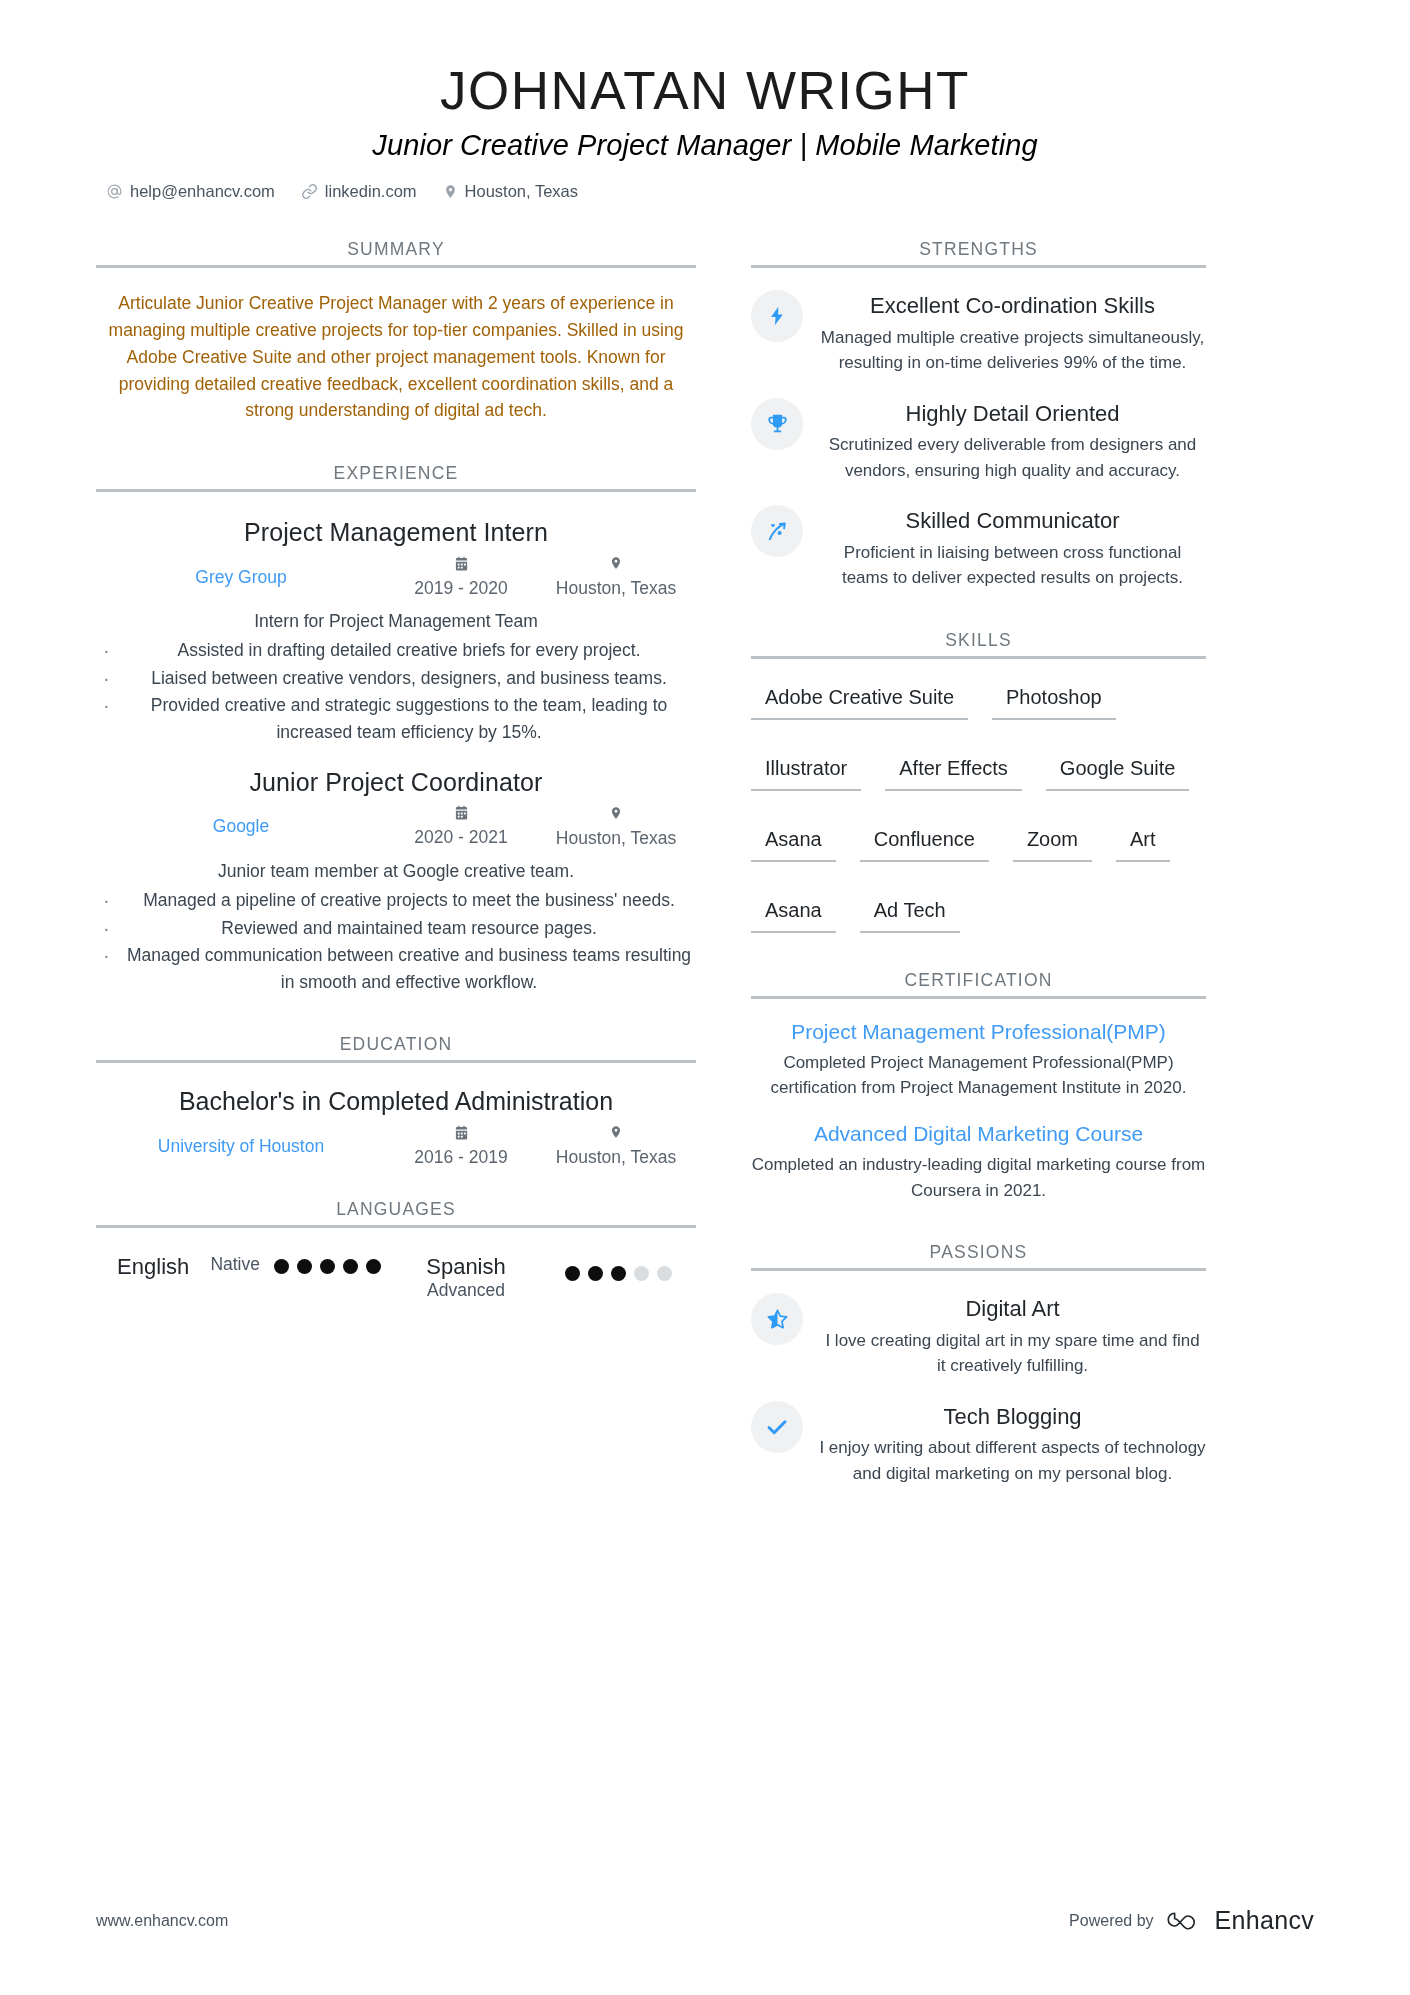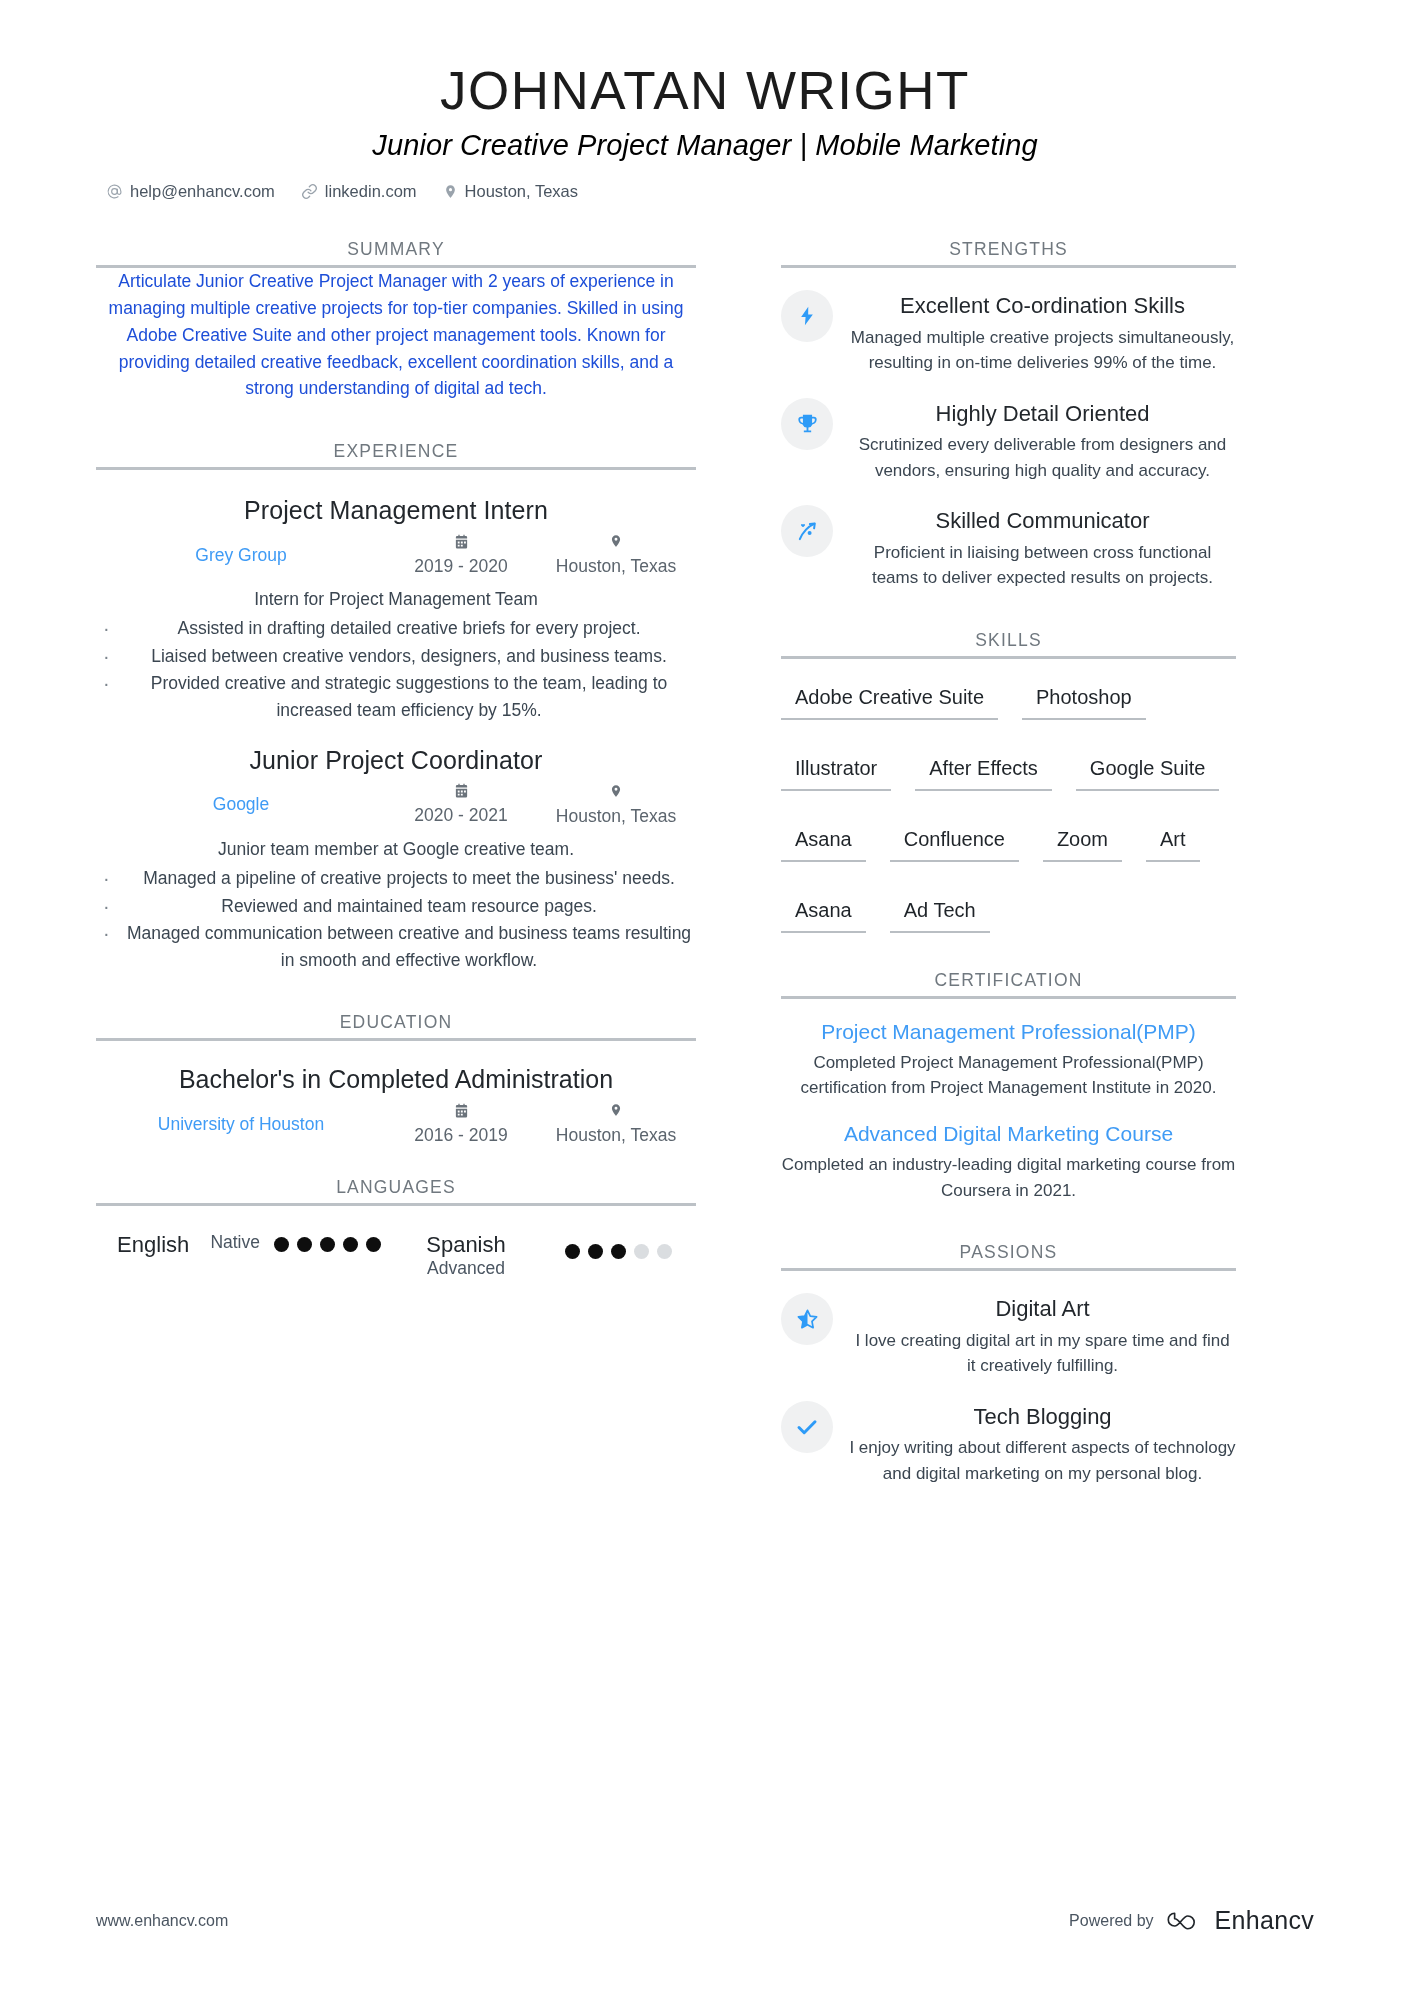--- a/index.html
+++ b/index.html
@@ -44,42 +44,43 @@
     font-size: 16.5px;
     color: #4a5561;
   }
   .contact-item { display: flex; align-items: center; gap: 7px; }
   .contact-item .ico { display: inline-flex; align-items: center; color: #9aa3ac; }
 
   
   .columns { display: flex; margin-top: 38px; }
   .col-left { width: 600px; }
   .col-gap { width: 55px; }
-  .col-right { width: 455px; margin-left: 30px; }
+  .col-right { width: 455px; }
 
   
   .sec-title {
     font-size: 17.5px;
     letter-spacing: 1.2px;
     color: #70787f;
     font-weight: 400;
     text-transform: uppercase;
   }
   .sec-rule {
     height: 3px;
     background: #bcc1c6;
     margin-top: 5px;
   }
   .section { margin-bottom: 5px; }
 
   
   .summary-text {
+    margin-top: 22px;
     font-size: 17.5px;
     line-height: 1.53;
-    color: #1d4ed8;
+    color: #a16207;
   }
   .exp-block { margin-top: 22px; }
   .exp-block.first { margin-top: 26px; }
   .role-title {
     font-size: 25px;
     font-weight: 400;
     color: #22272c;
     letter-spacing: 0.1px;
   }
   .meta-row {

